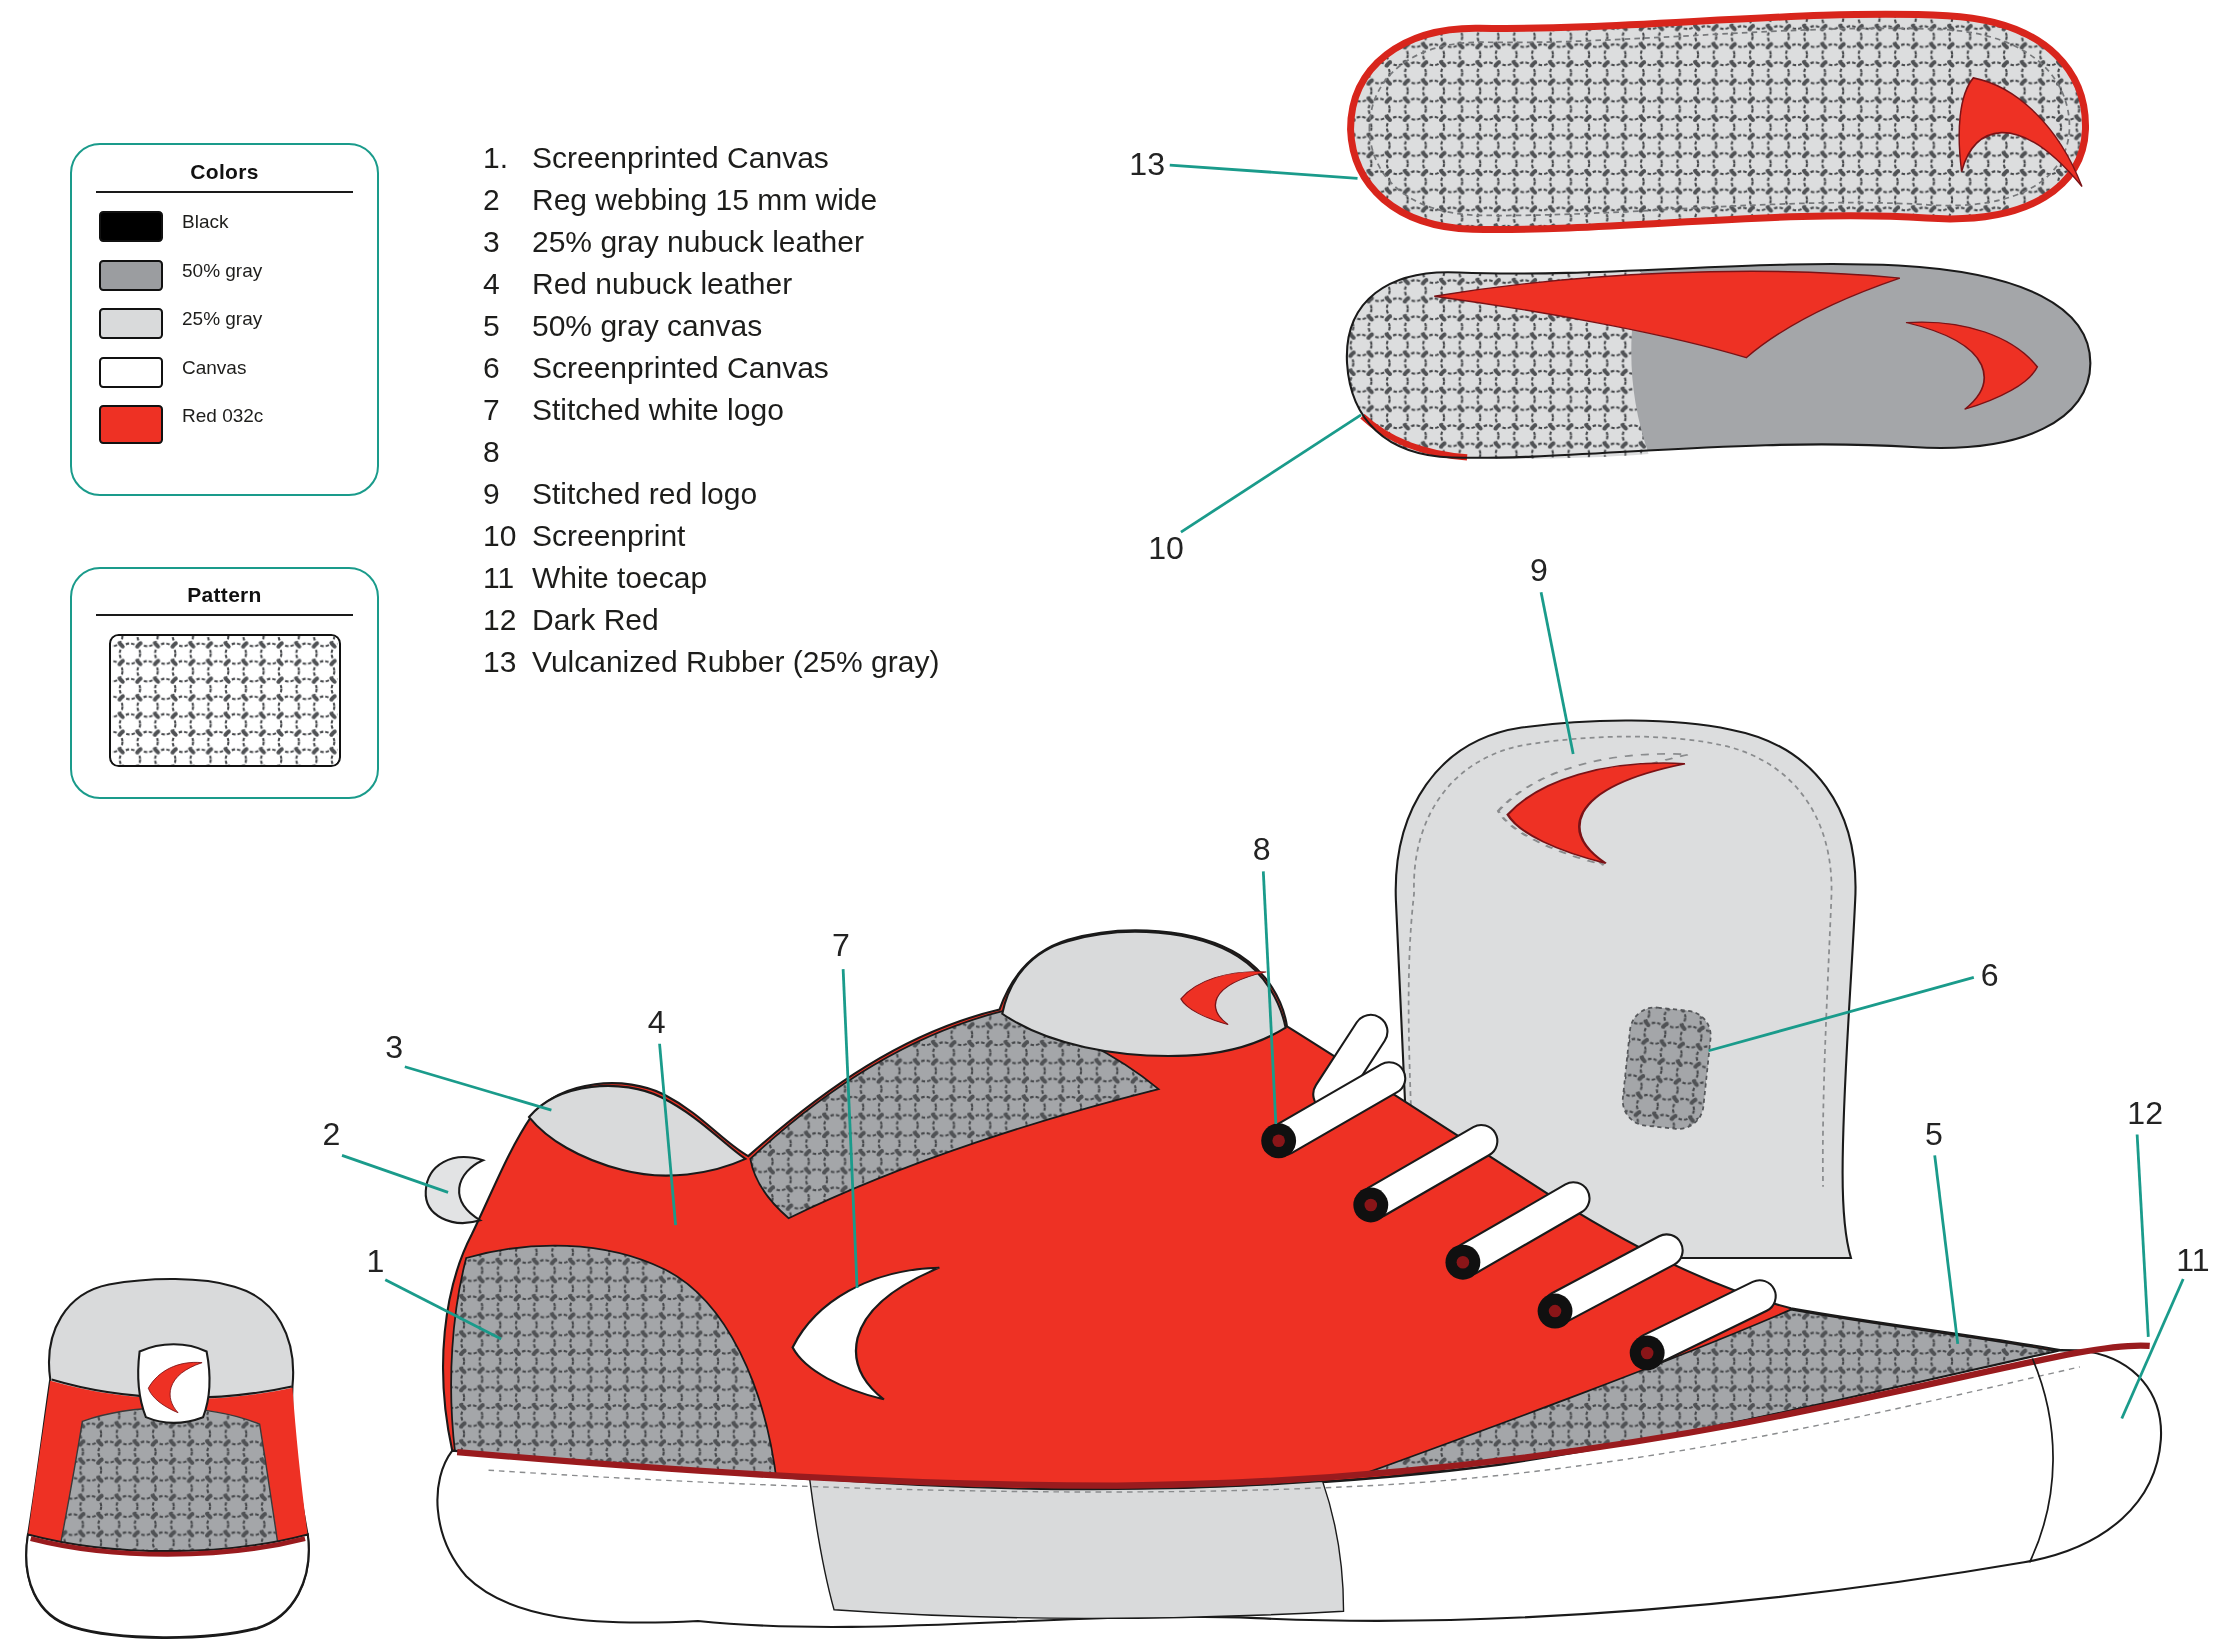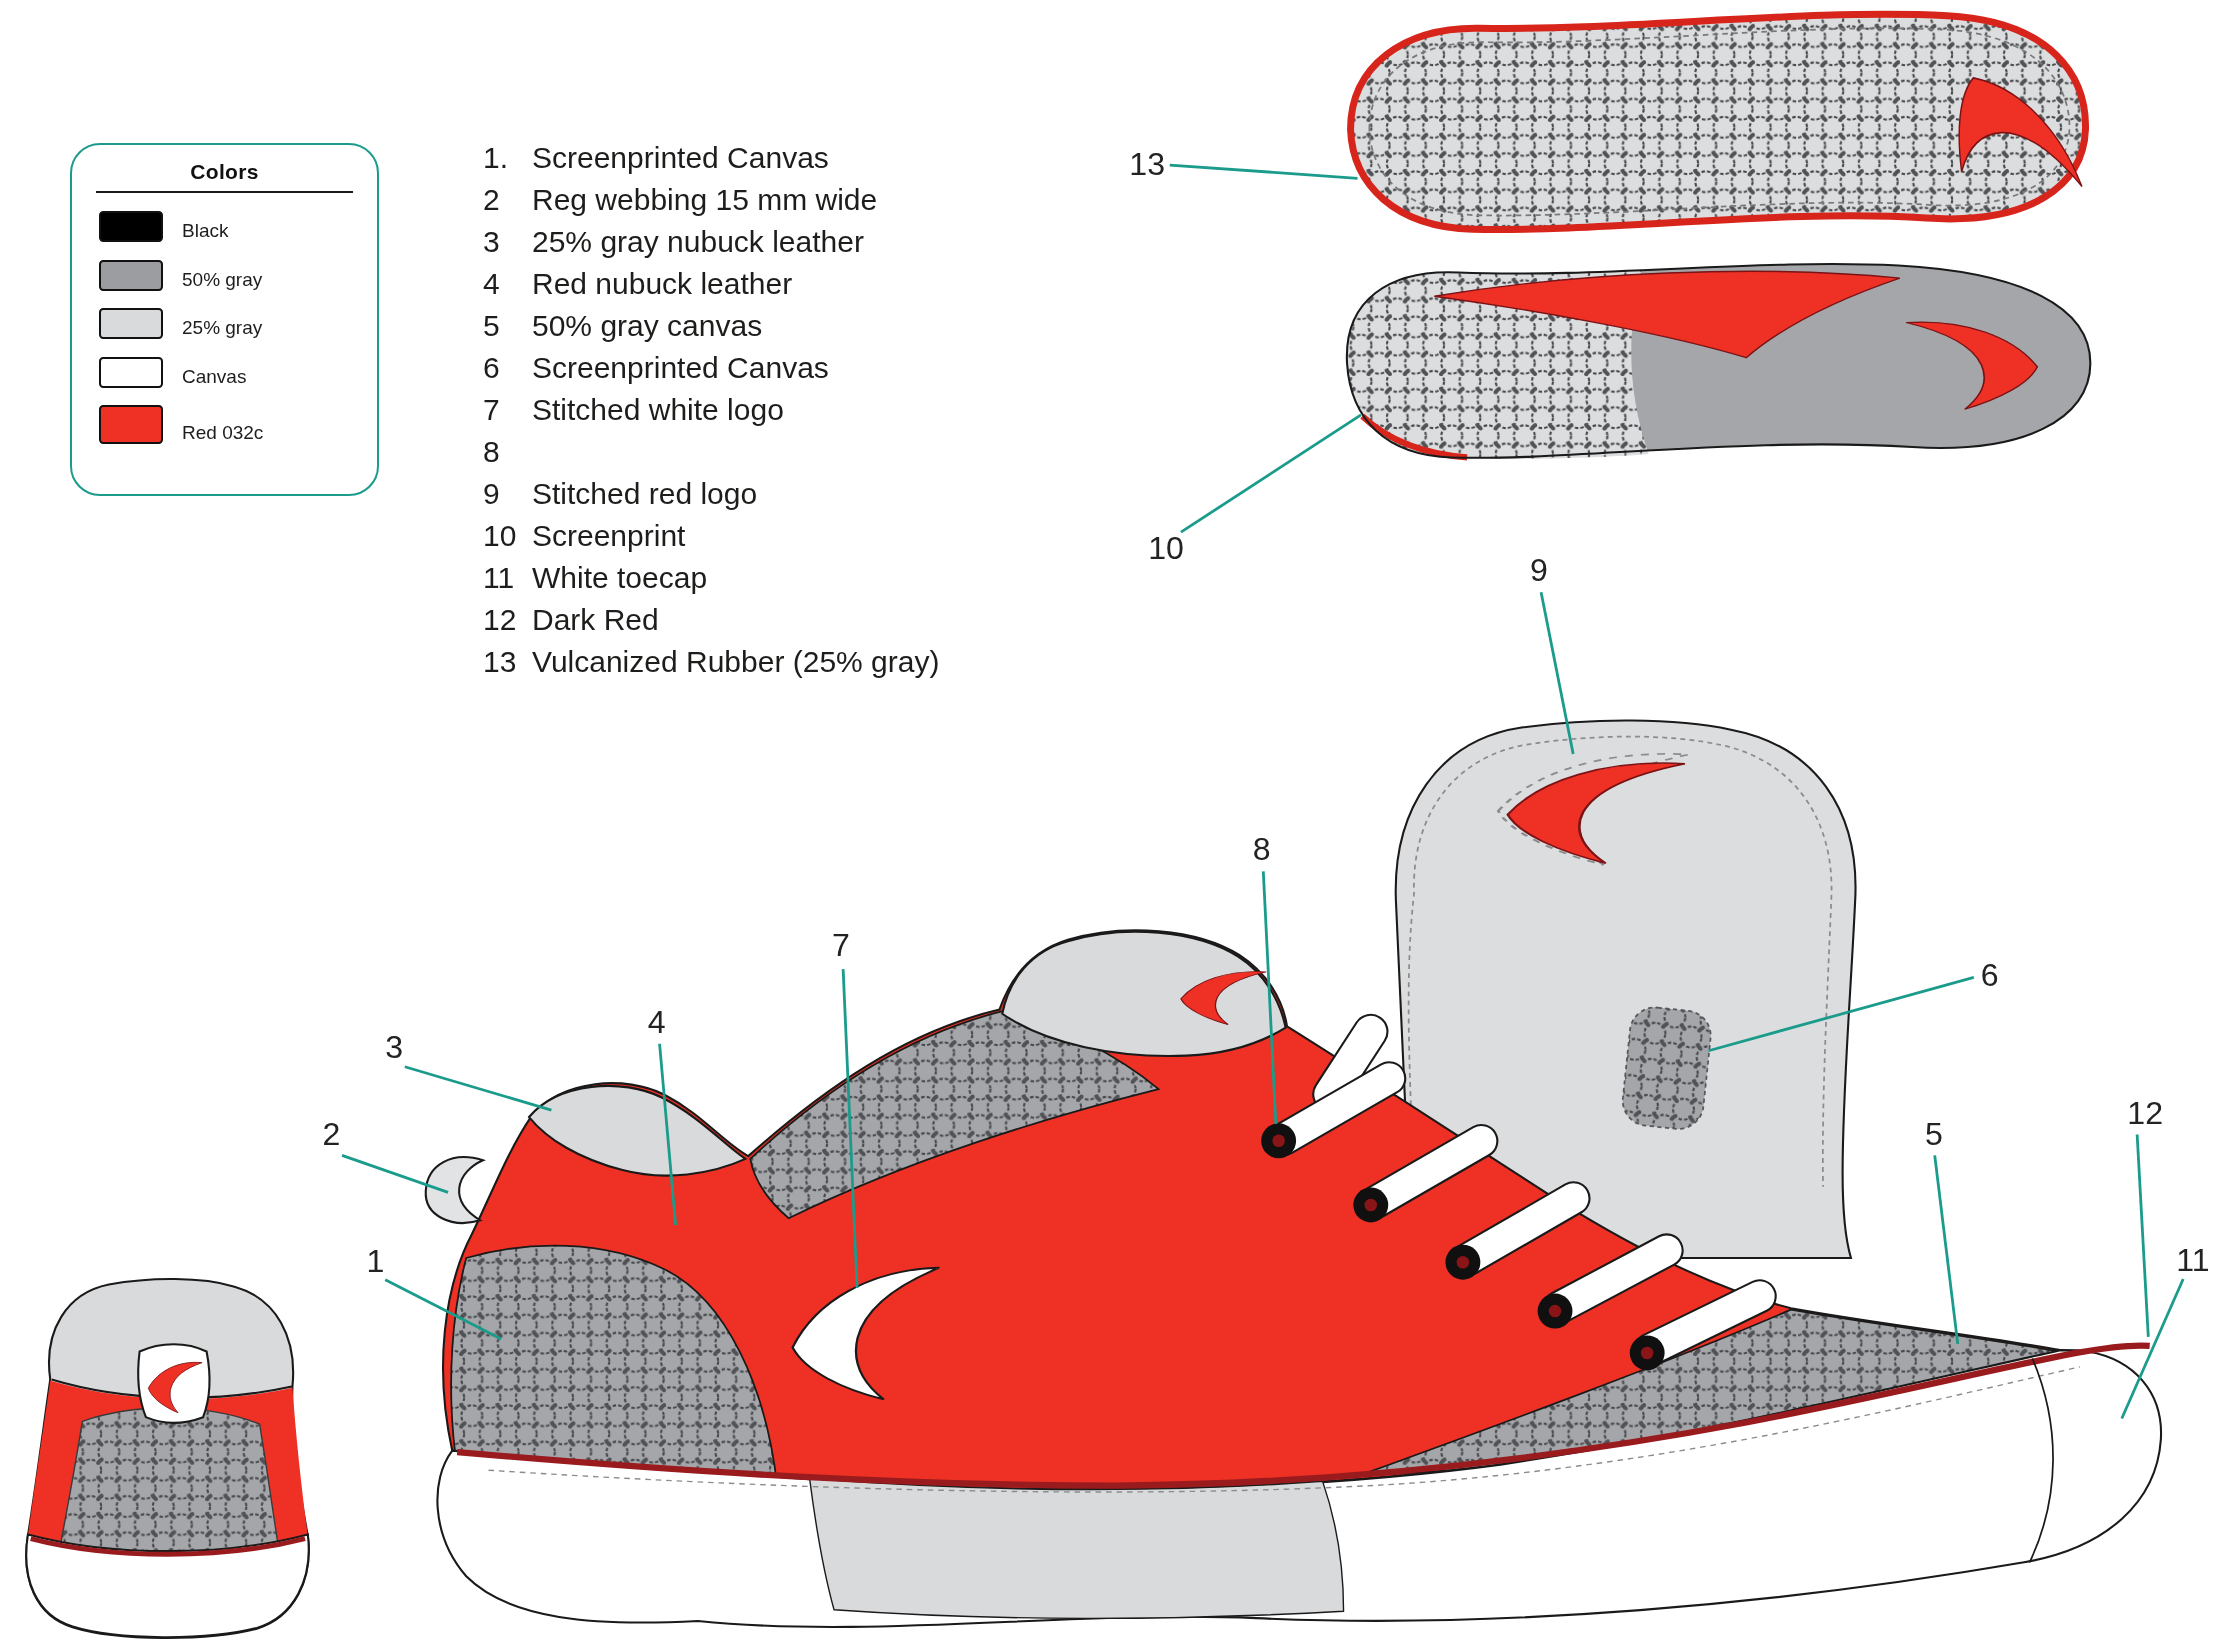--- a/index.html
+++ b/index.html
@@ -6,21 +6,21 @@
   html,body { background:#ffffff; }
   body { font-family:"Liberation Sans","DejaVu Sans",sans-serif; color:#1d1d1b; }
   .canvas { position:relative; width:2216px; height:1645px; background:#ffffff; overflow:hidden; }
   .diagram-svg { position:absolute; left:0; top:0; }
 
   .box { position:absolute; border:2.8px solid #1a9b8b; border-radius:30px; background:#fff; }
   .colors-box  { left:70px; top:143px; width:309px; height:353px; padding-top:15.4px; }
   .pattern-box { left:70px; top:567px; width:309px; height:232px; padding-top:14px; }
   .box-title { text-align:center; font-weight:bold; font-size:21px; letter-spacing:0.3px; color:#111; }
   .box-rule  { height:2.1px; background:#1a1a1a; margin:7px 24px 18px; }
-  .swatch-row { display:flex; align-items:flex-end; padding:0 26.5px; margin-bottom:17.5px; }
+  .swatch-row { display:flex; align-items:flex-start; padding:0 26.5px; margin-bottom:17.5px; }
   .swatch { width:64px; height:31px; border:2.1px solid #111; border-radius:4.2px; flex:none; }
   .swatch-row.tall .swatch { height:39px; }
   .swatch-label { margin-left:19.5px; font-size:19px; }
   .pattern-swatch { display:block; margin:9.8px auto 0; border:2.1px solid #111; border-radius:9.8px; }
 
   .materials { position:absolute; left:483px; top:137px; }
   .mat-row { display:flex; font-size:30px; line-height:42px; color:#1d1d1b; }
   .mat-num { width:49px; flex:none; }
 
   .lead { stroke:#1a9b8b; stroke-width:4; fill:none; }
@@ -191,20 +191,27 @@
     <div class="swatch-row">
       <span class="swatch" style="background-color: rgb(255, 255, 255);"></span>
       <span class="swatch-label">Canvas</span>
     </div>
     <div class="swatch-row tall">
       <span class="swatch" style="background-color: rgb(238, 49, 36);"></span>
       <span class="swatch-label">Red 032c</span>
     </div>
   </div>
 
+  <div class="box pattern-box">
+    <div class="box-title">Pattern</div>
+    <div class="box-rule"></div>
+    <svg class="pattern-swatch" width="232" height="133" viewBox="0 0 332 190">
+      <rect x="0" y="0" width="332" height="190" fill="url(#patWhite)"></rect>
+    </svg>
+  </div>
 
   <div class="materials">
     <div class="mat-row">
         <span class="mat-num">1.</span>
         <span class="mat-label">Screenprinted Canvas</span>
       </div>
     <div class="mat-row">
         <span class="mat-num">2</span>
         <span class="mat-label">Reg webbing 15 mm wide</span>
       </div>

